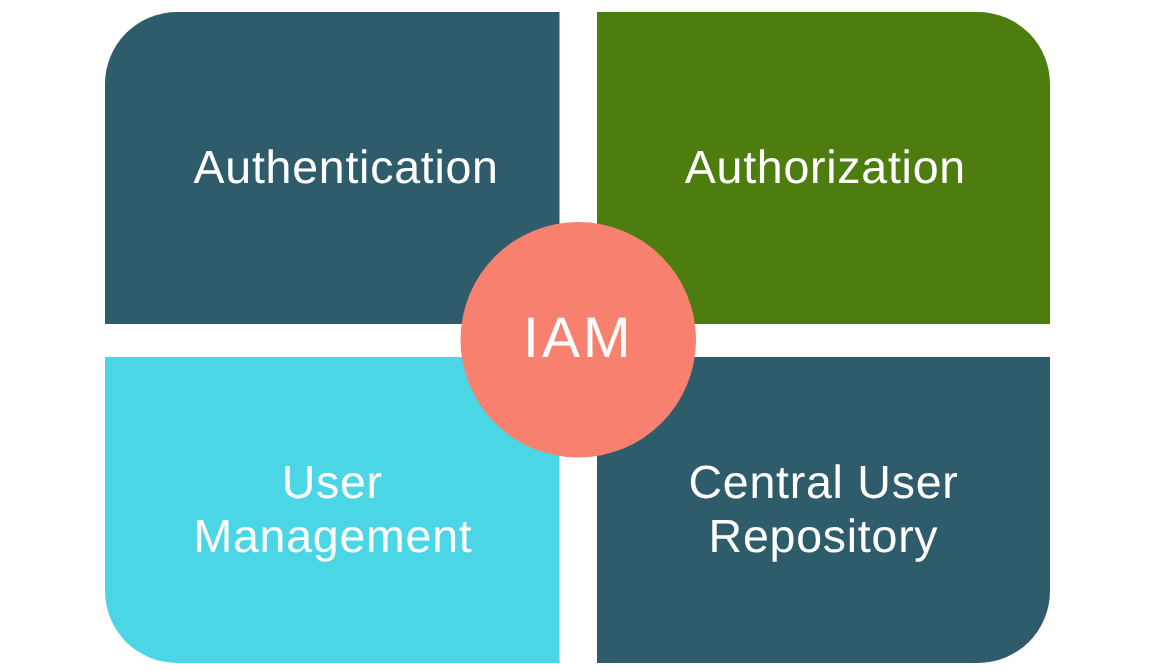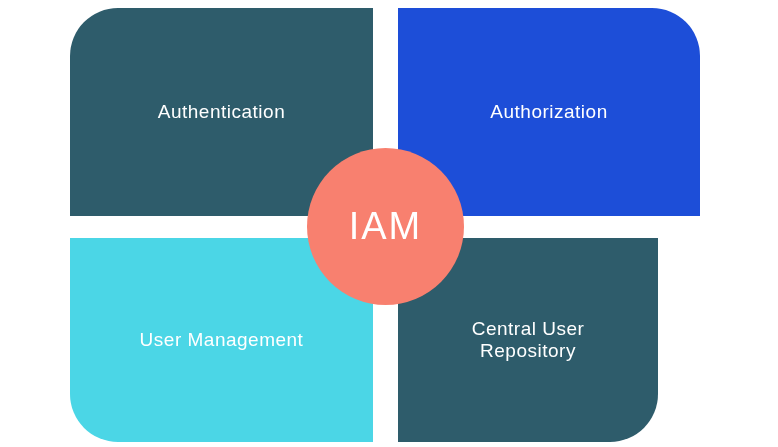--- a/index.html
+++ b/index.html
@@ -22,36 +22,36 @@
     justify-content: center;
     text-align: center;
   }
   .quadrant.tl {
     left: 70px; top: 8px; width: 303px; height: 208px;
     background: #2E5C6B;
     border-radius: 48px 0 0 0;
   }
   .quadrant.tr {
     left: 398px; top: 8px; width: 302px; height: 208px;
-    background: #1d4ed8;
+    background: #4d7c0f;
     border-radius: 0 48px 0 0;
   }
   .quadrant.bl {
     left: 70px; top: 238px; width: 303px; height: 204px;
     background: #4BD6E6;
     border-radius: 0 0 0 48px;
   }
   .quadrant.br {
-    left: 398px; top: 238px; width: 260px; height: 204px;
+    left: 398px; top: 238px; width: 302px; height: 204px;
     background: #2E5C6B;
     border-radius: 0 0 48px 0;
   }
   .qlabel {
     color: #ffffff;
-    font-size: 19px;
+    font-size: 31px;
     line-height: 1.15;
     letter-spacing: 0.5px;
     max-width: 185px;
     display: inline-block;
   }
   .center-circle {
     position: absolute;
     left: 307px; top: 148px;
     width: 157px; height: 157px;
     background: #F8806F;

